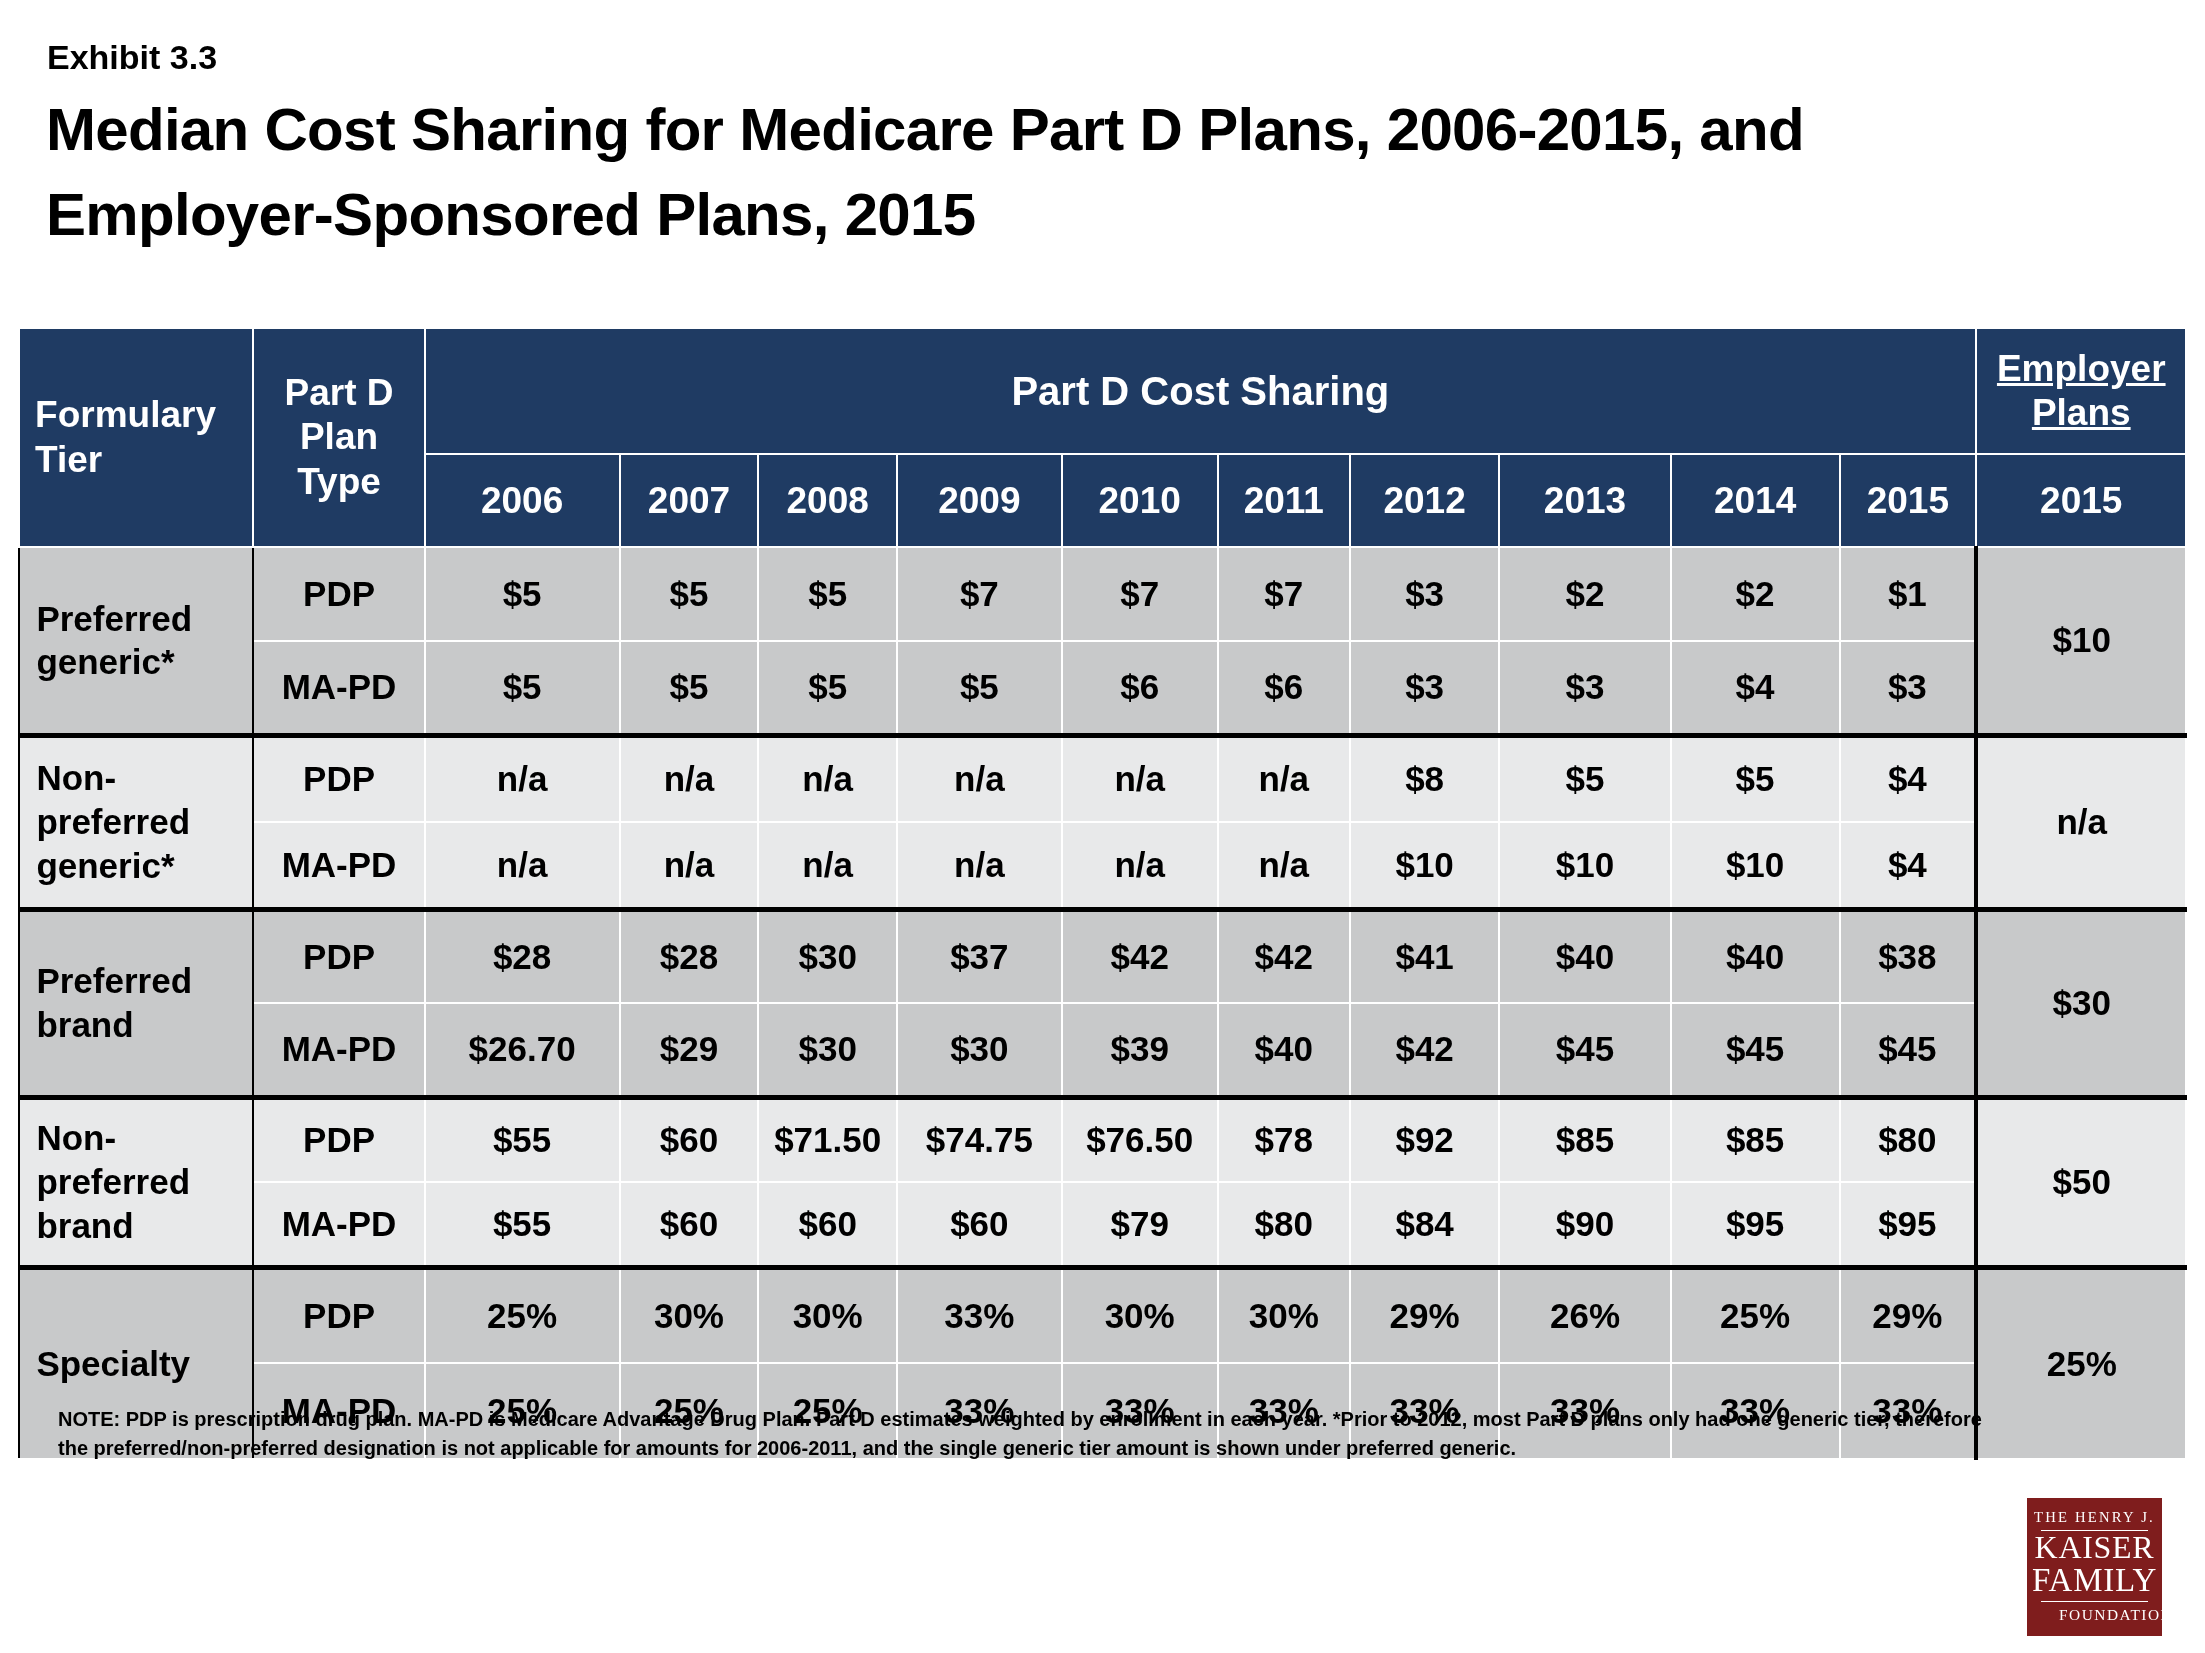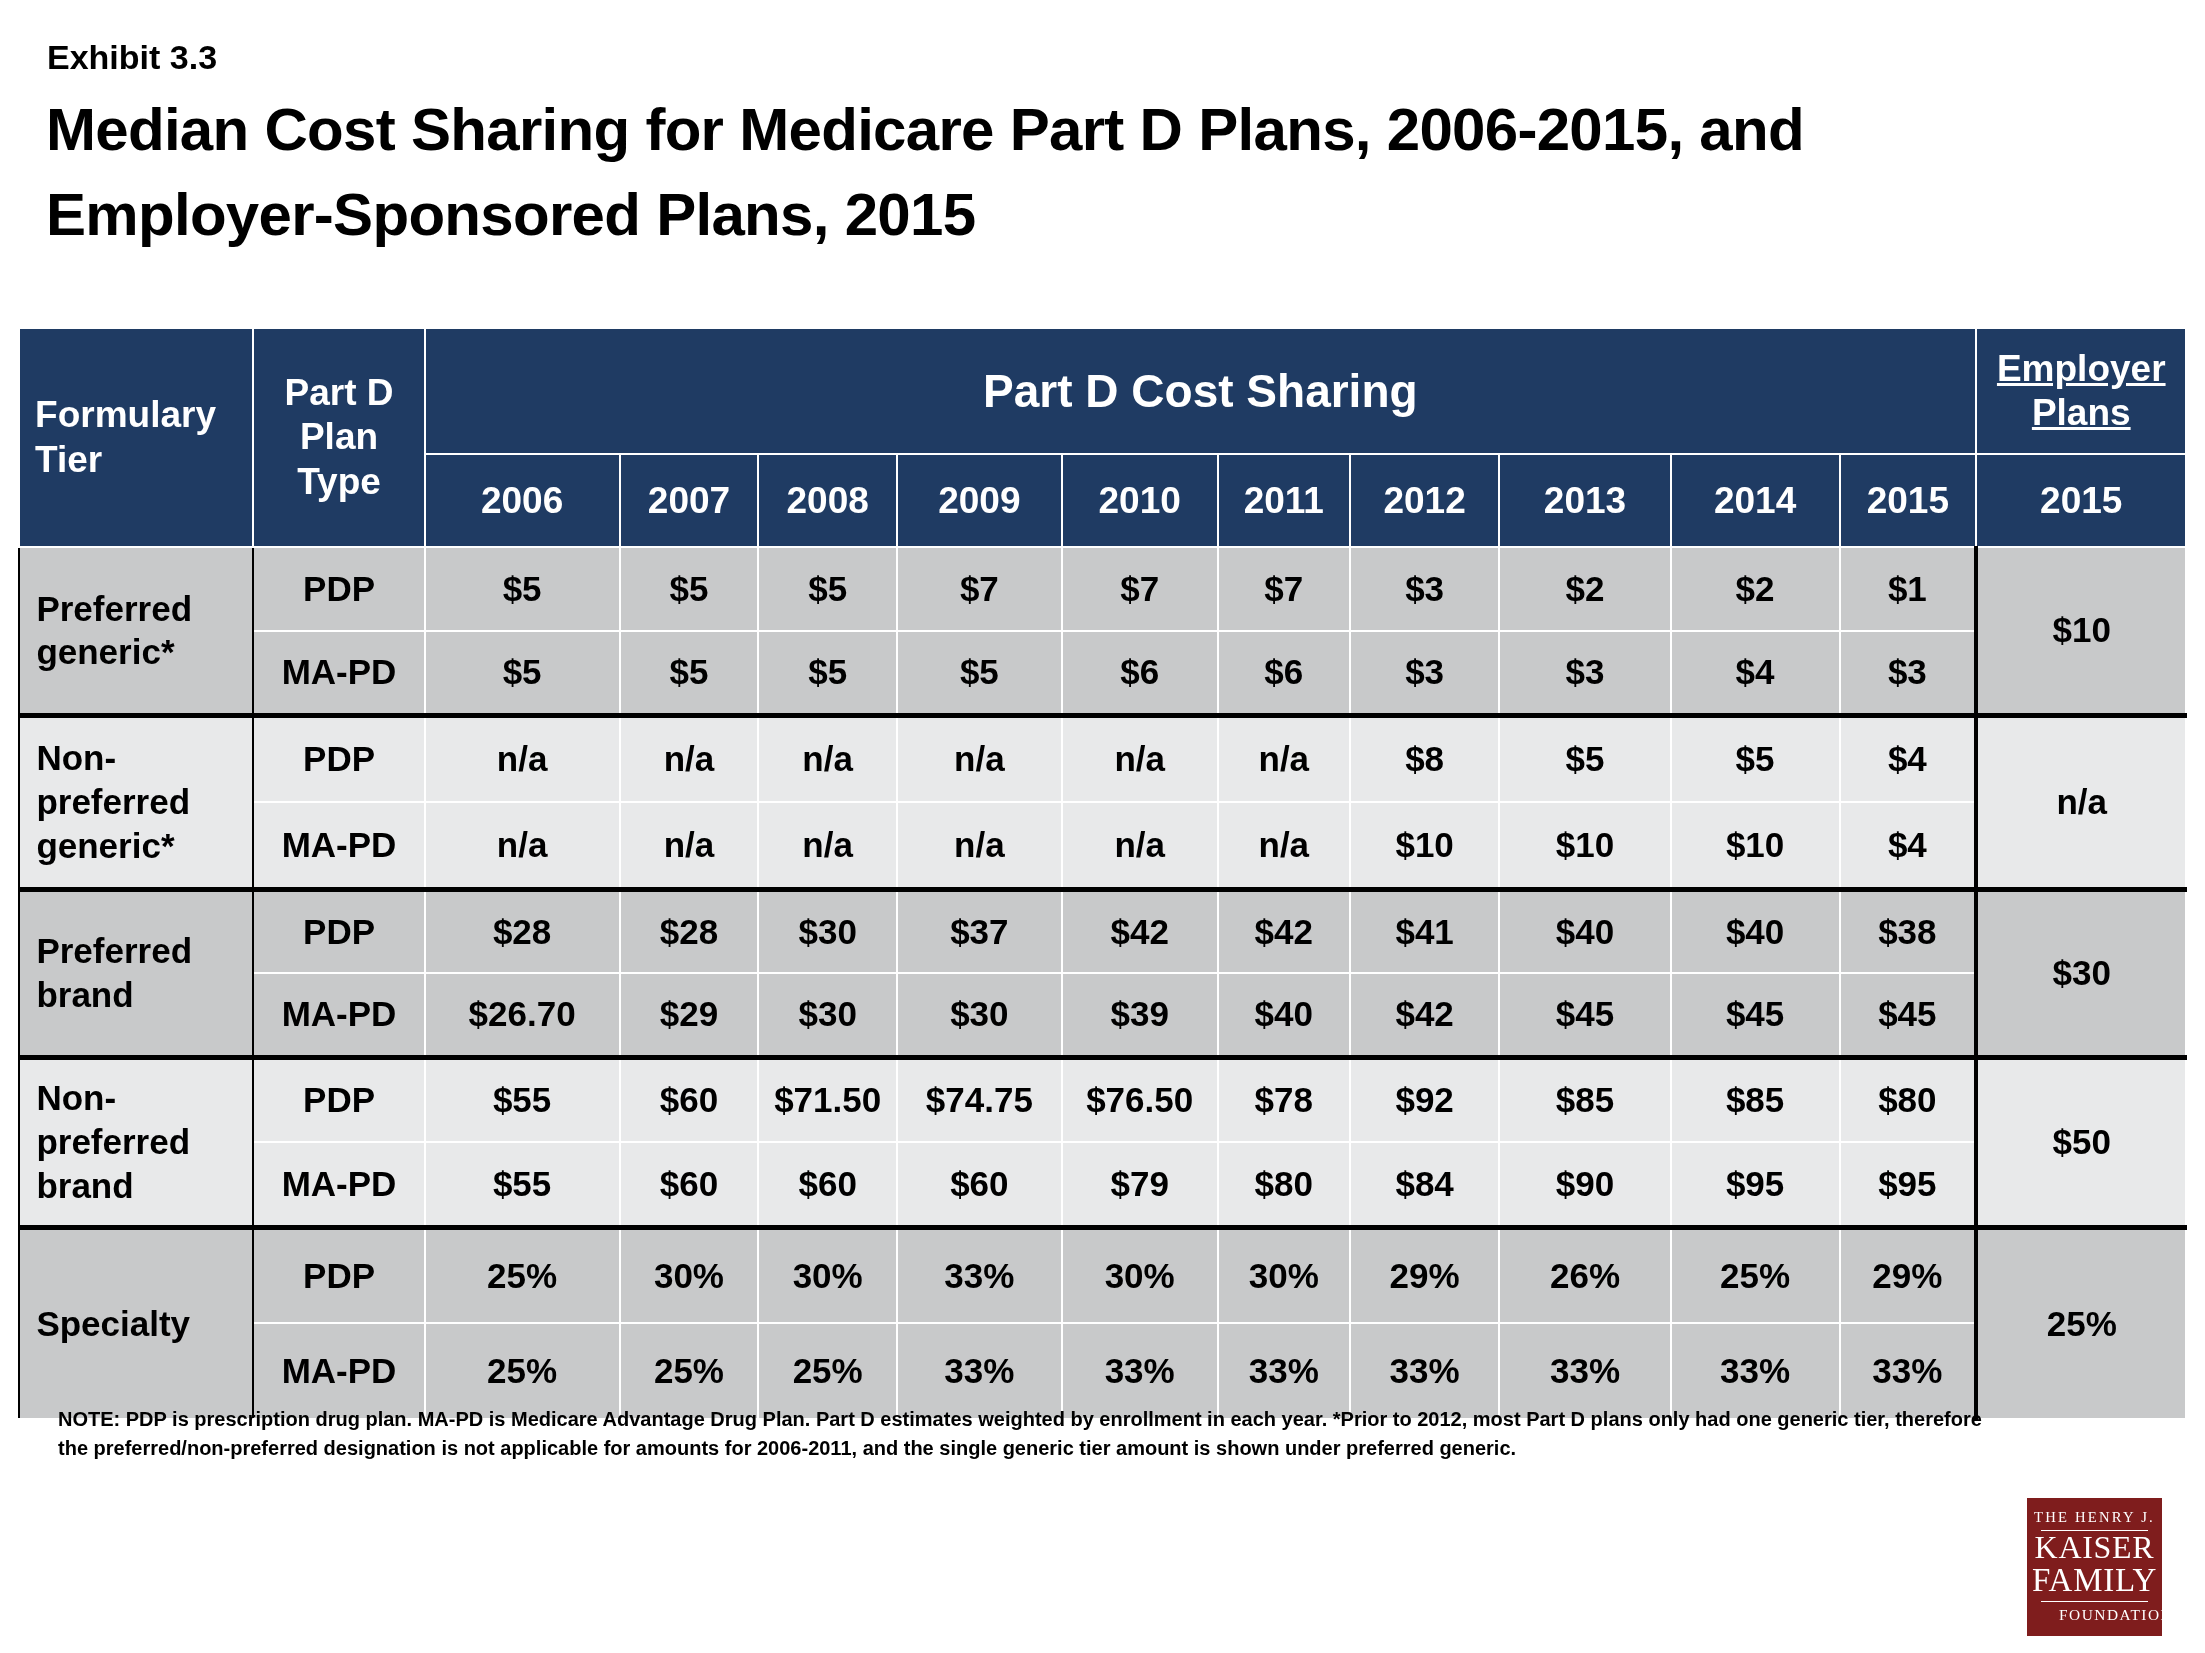--- a/index.html
+++ b/index.html
@@ -23,35 +23,35 @@
   .cost-table th,.cost-table td{
     border:2.9px solid #ffffff;text-align:center;vertical-align:middle;
     padding:0;overflow:hidden;
   }
   
   .cost-table thead th{background:#1f3b63;color:#ffffff;font-weight:bold;}
   .cost-table thead tr.hr1{height:126px;}
   .cost-table thead tr.hr2{height:93px;}
   th.tier-h{font-size:37px;text-align:left;padding-left:14.7px;line-height:1.2;}
   th.plan-h{font-size:37px;line-height:1.2;}
-  th.group-h{font-size:46px;}
+  th.group-h{font-size:40px;}
   th.employer-h{font-size:37px;line-height:1.2;text-decoration:underline;}
   th.yr{font-size:37px;}
   
   .cost-table tbody td{font-weight:bold;font-size:35px;}
   .cost-table tbody tr.shade-dark td{background:#c8c9ca;}
   .cost-table tbody tr.shade-light td{background:#e8e9ea;}
   td.tier{
     text-align:left;padding-left:16px;font-size:34px;line-height:1.25;
     border-left:2.9px solid #000;border-right:2.9px solid #000;
   }
   td.plan{font-size:34px;}
   td.emp{border-left:4.4px solid #000;}
   tbody tr.gs td{border-top:5.1px solid #000;}
-  tbody tr.rh100{height:84px;}
+  tbody tr.rh100{height:94px;}
   tbody tr.rh115{height:85px;}
   tbody tr.rh118{height:87px;}
   tbody tr.rh130{height:96px;}
   
   .notes{
     position:absolute;left:58px;top:1405px;width:1948px;
     font-size:20px;line-height:1.47;font-weight:bold;
   }
   .notes p{margin:0;}
   

